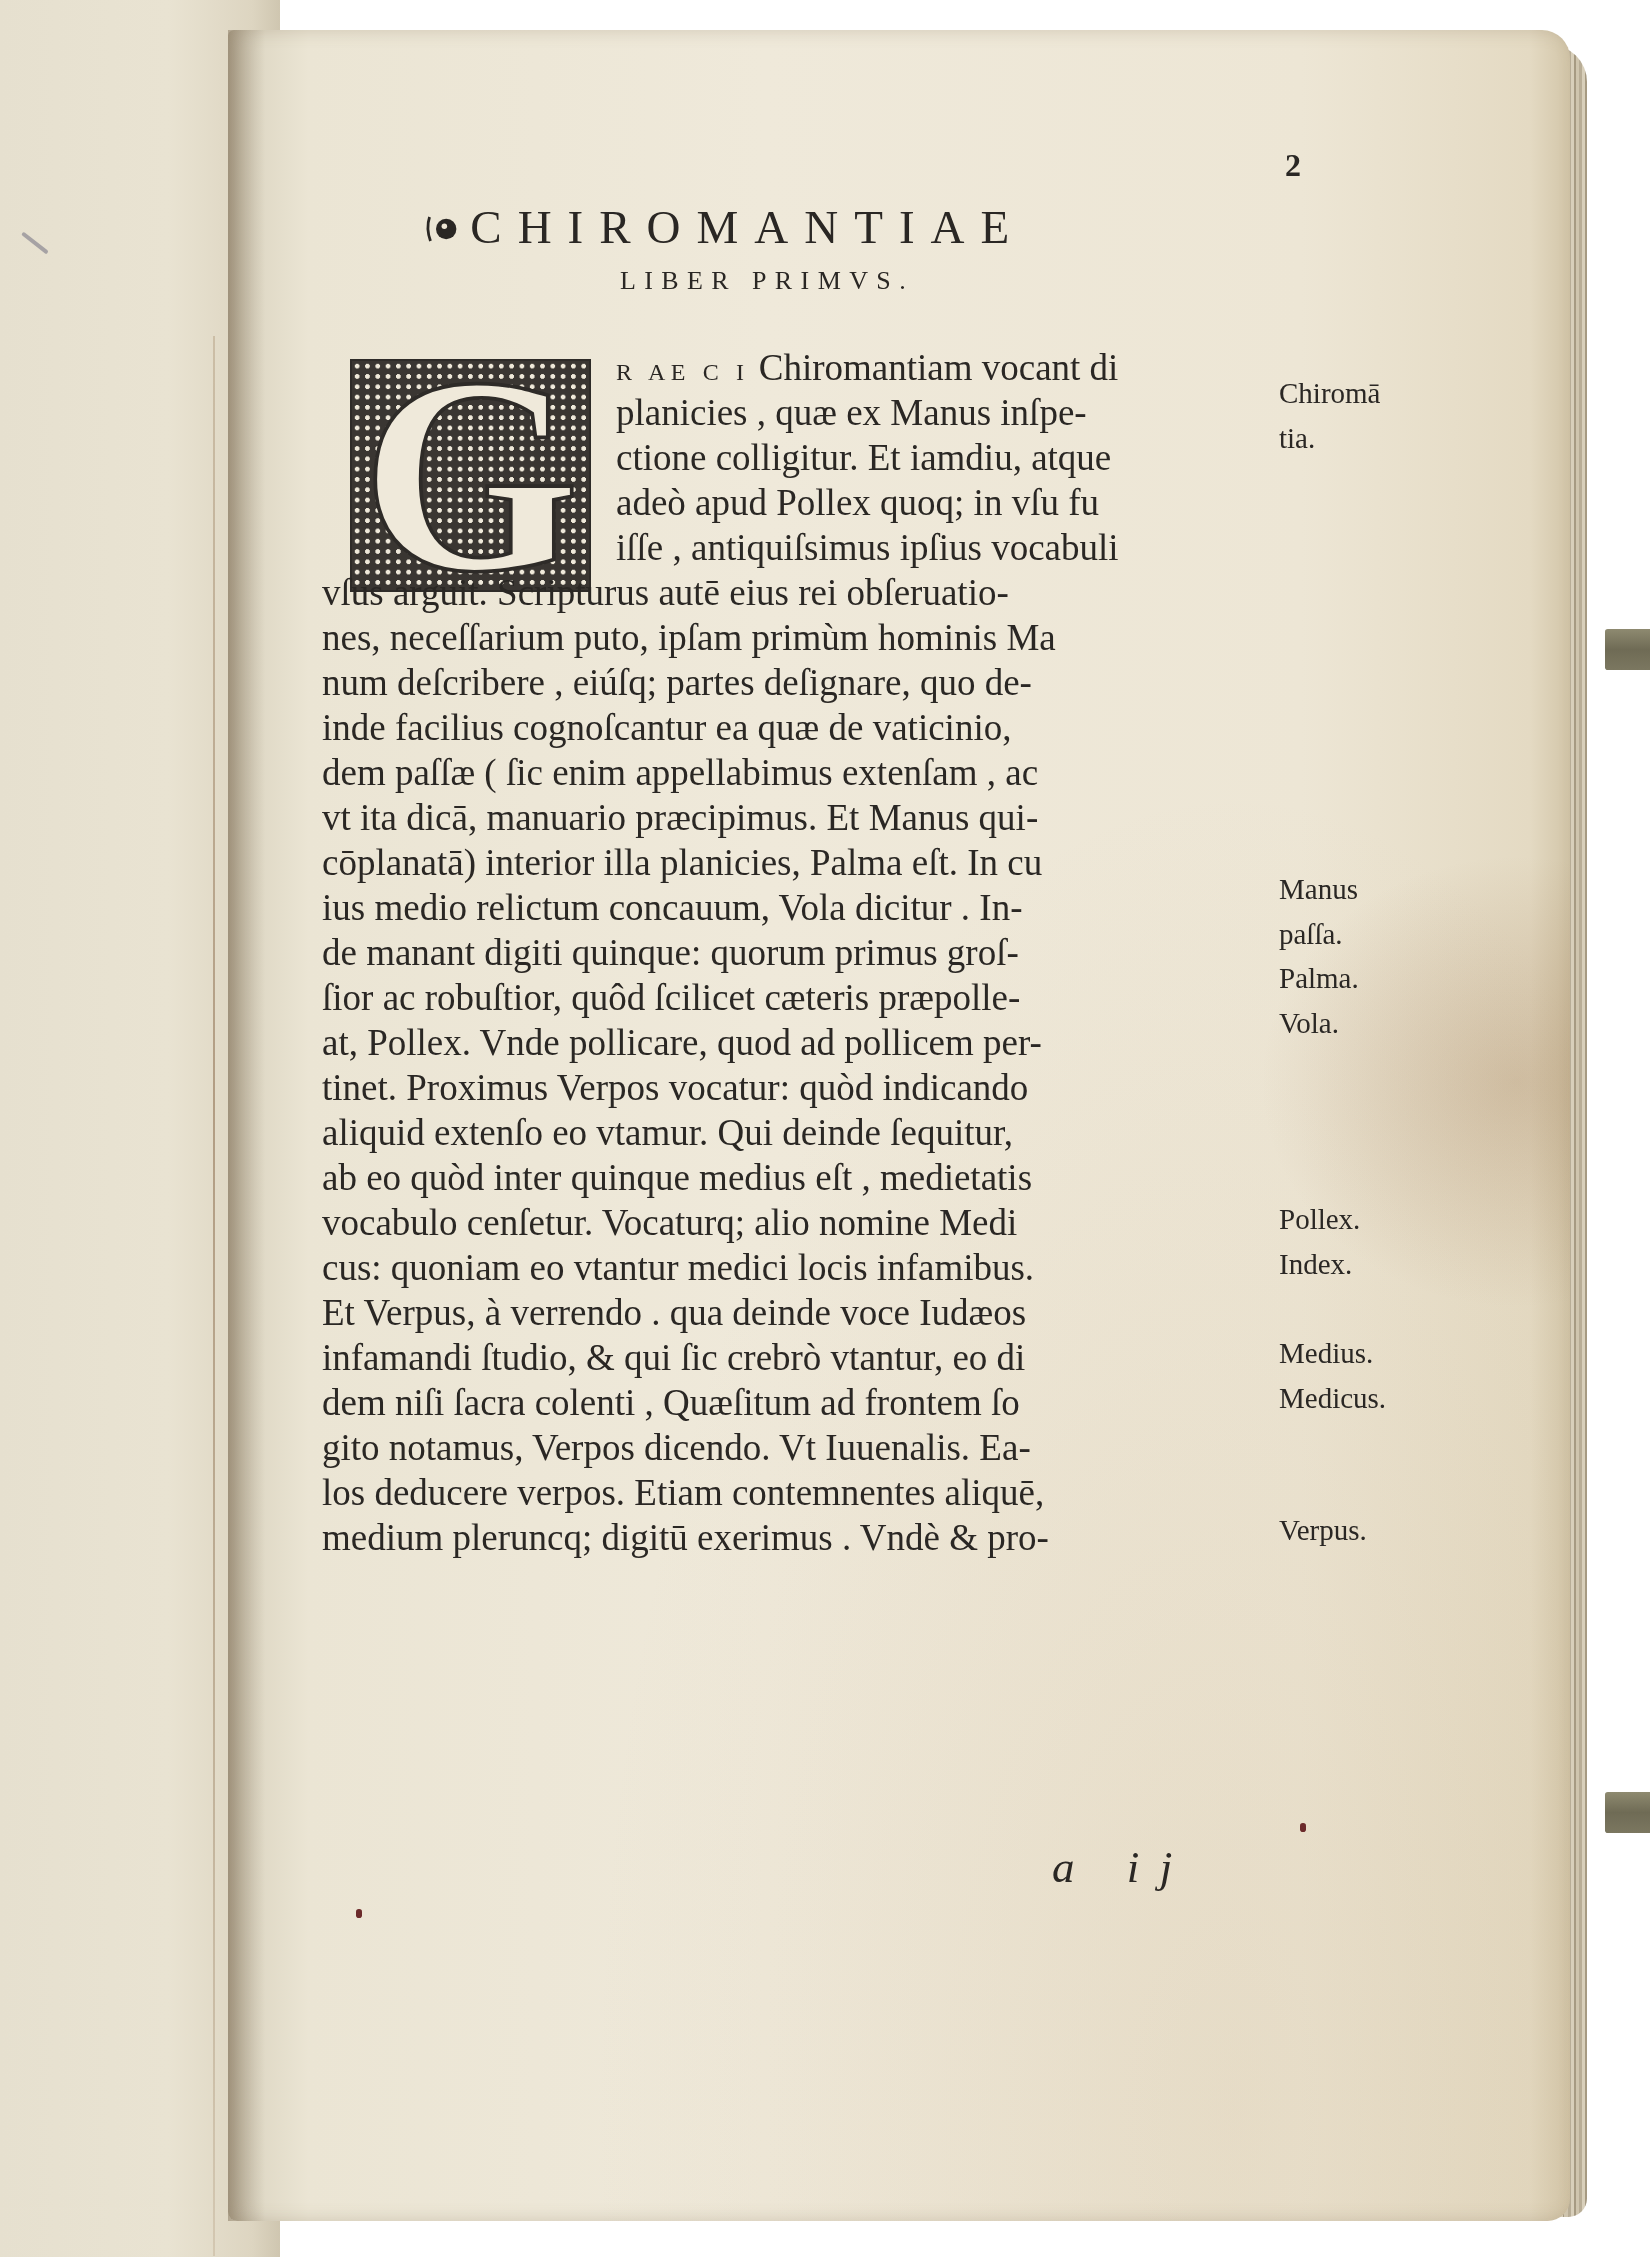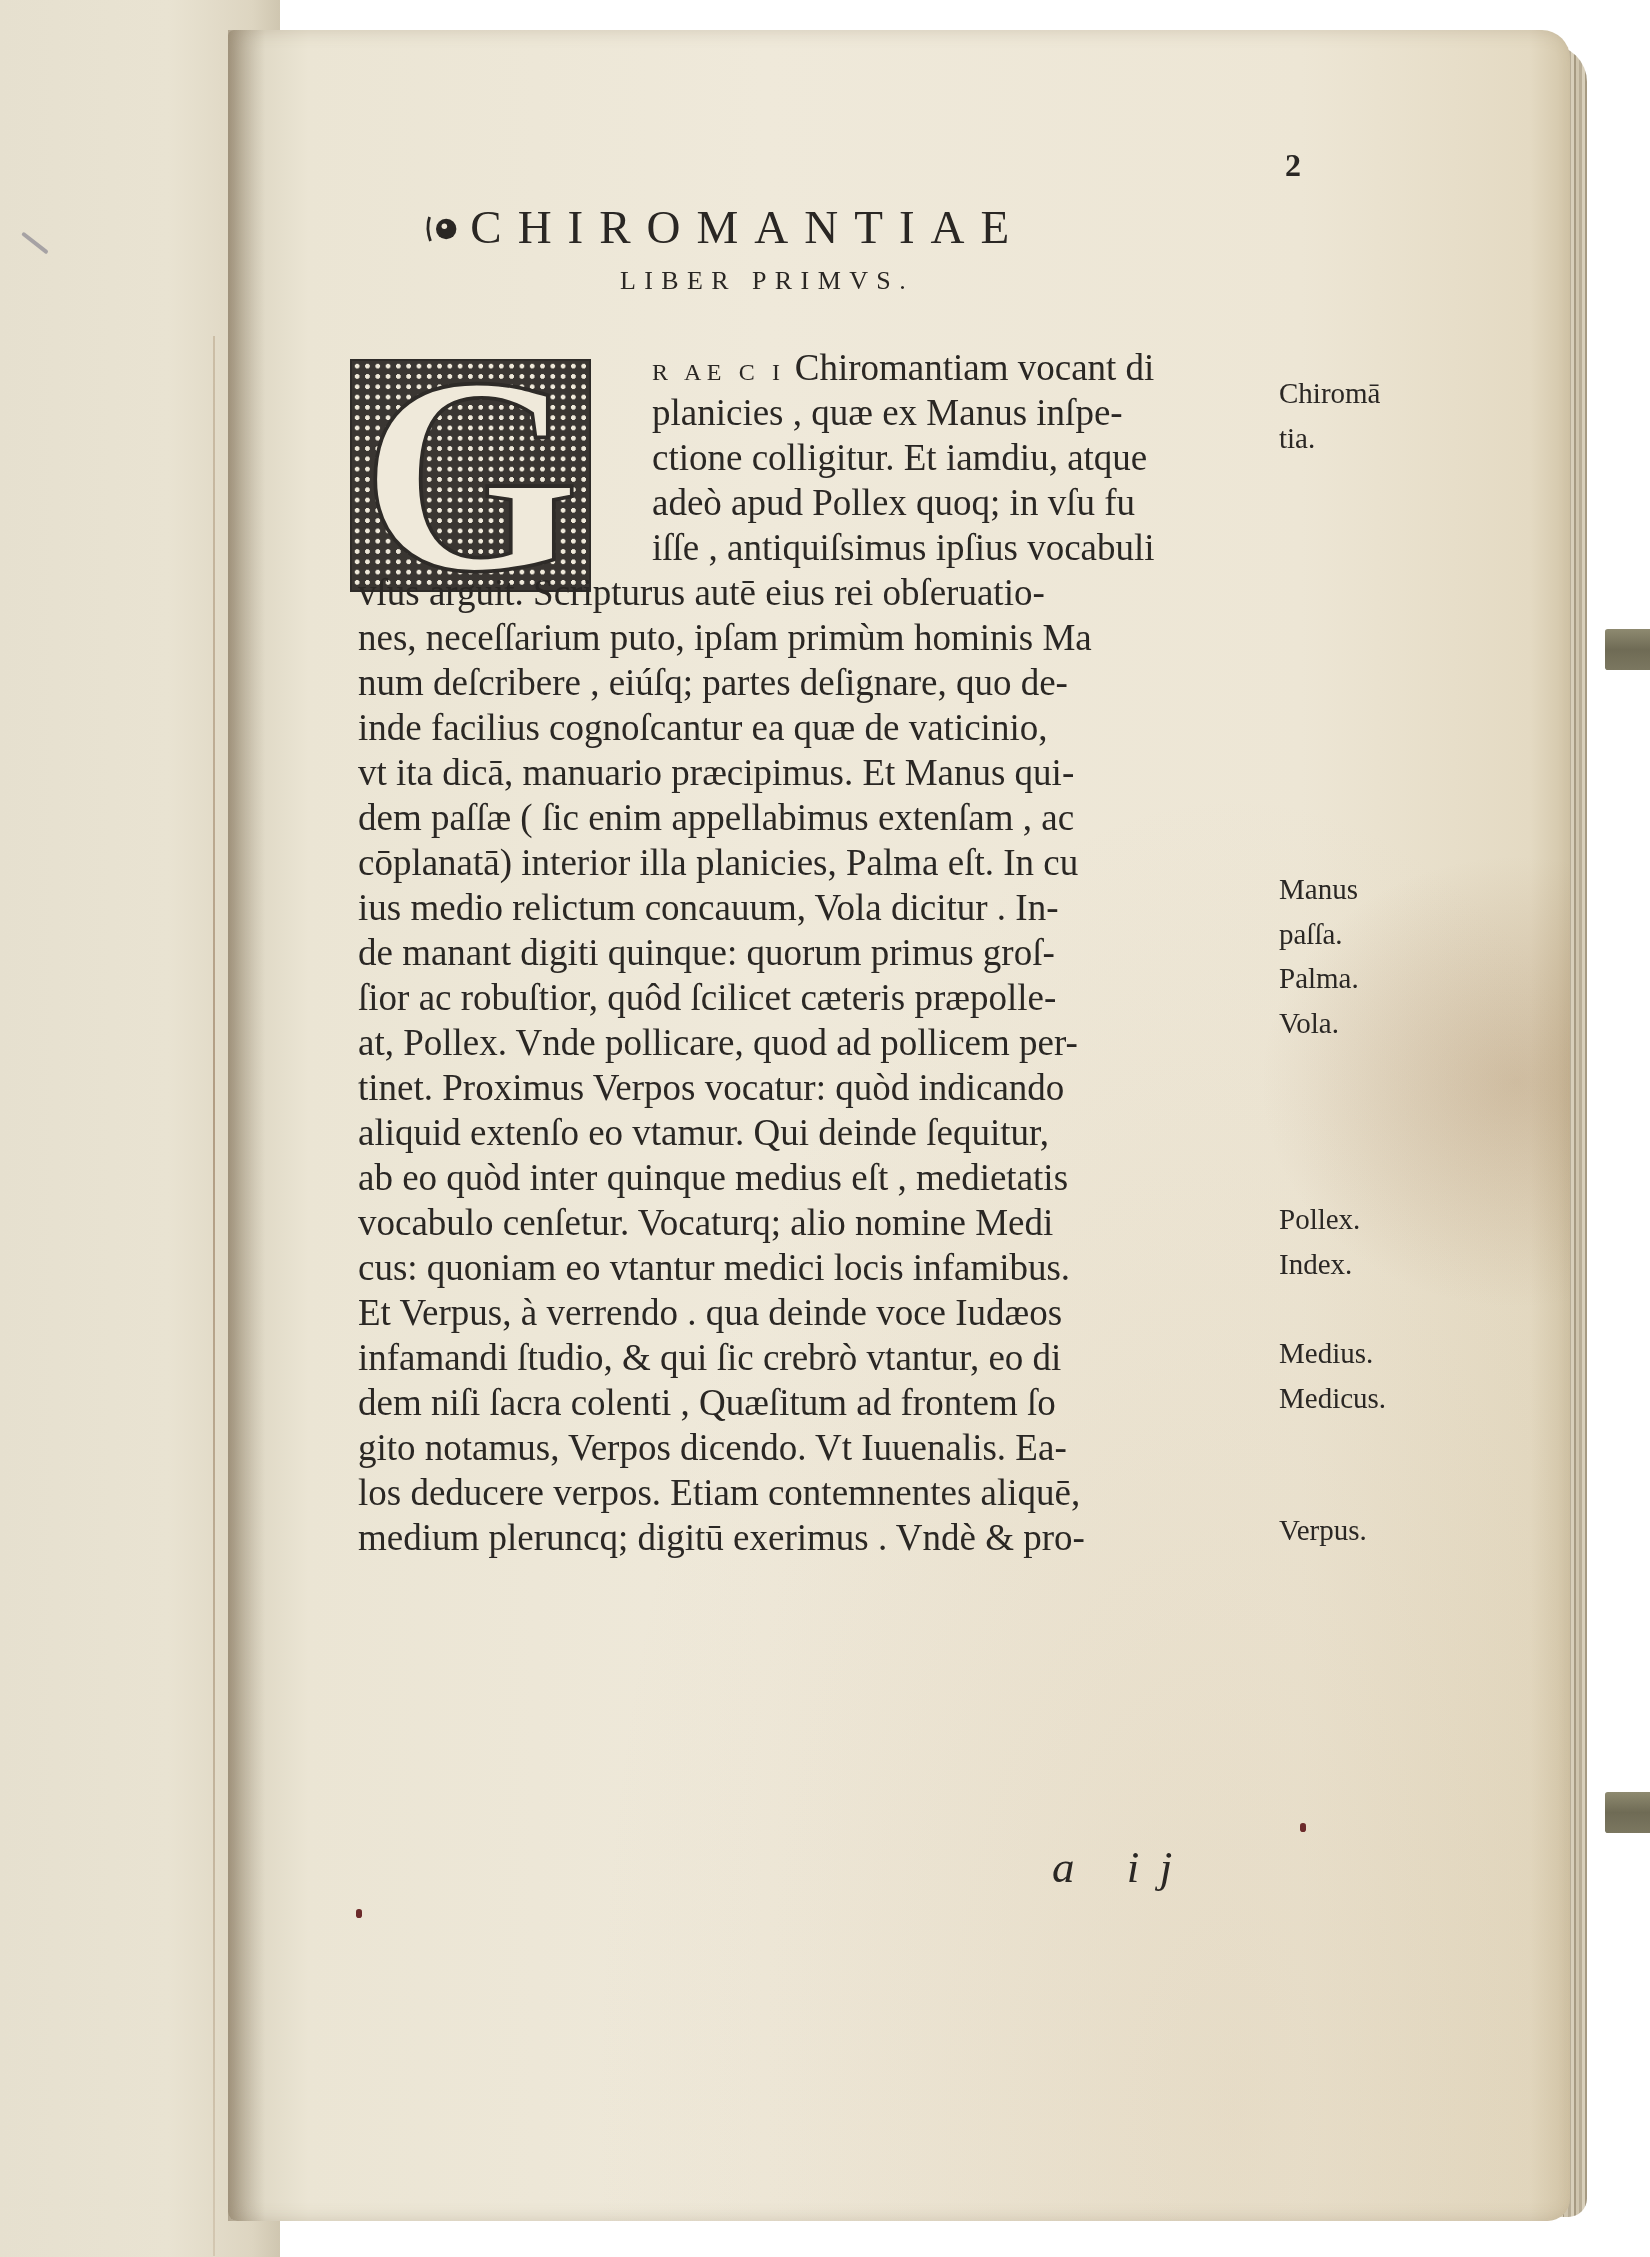--- a/index.html
+++ b/index.html
@@ -73,21 +73,21 @@
   .initial .letter {
     position:absolute; left:0; top:-26px; width:100%; text-align:center;
     font-size:280px; line-height:280px; font-weight:bold;
     color:#efe9da; font-family:"Liberation Serif", serif;
     -webkit-text-stroke:3.7px #2e2b28;
   }
   .body-text {
     position:absolute; left:322px; top:345px; width:951px;
     font-size:37px; line-height:45px;
   }
-  .line { height:45px; white-space:nowrap; display:block; text-align:justify;margin-left:36px; }
+  .line { height:45px; white-space:nowrap; display:block; text-align:justify; }
   .indent { padding-left:294px; }
   .smallcaps { font-size:24px; letter-spacing:5.6px; }
   .margin-notes { position:absolute; left:1279px; font-size:29px; line-height:45px; }
   .signature {
     position:absolute; left:1052px; top:1841px; font-size:45px; font-style:italic; letter-spacing:20.5px;
   }
   .stray-dot { position:absolute; width:5.6px; height:9.3px; background:#6b2a2a; border-radius:2.8px; }
 </style>
 </head>
 <body>
@@ -122,22 +122,22 @@
 <div class="body-text ink">
   <span class="line indent" style="padding-top:0"><span class="smallcaps">R AE C I</span> <span>Chiromantiam vocant di</span></span>
   <span class="line indent">planicies , quæ ex Manus inſpe-</span>
   <span class="line indent">ctione colligitur. Et iamdiu, atque</span>
   <span class="line indent">adeò apud Pollex quoq; in vſu fu</span>
   <span class="line indent">iſſe , antiquiſsimus ipſius vocabuli</span>
   <span class="line">vſus arguit. Scripturus autē eius rei obſeruatio-</span>
   <span class="line">nes, neceſſarium puto, ipſam primùm hominis Ma</span>
   <span class="line">num deſcribere , eiúſq; partes deſignare, quo de-</span>
   <span class="line">inde facilius cognoſcantur ea quæ de vaticinio,</span>
+  <span class="line">dem paſſæ ( ſic enim appellabimus extenſam , ac</span>
   <span class="line">vt ita dicā, manuario præcipimus. Et Manus qui-</span>
-  <span class="line">dem paſſæ ( ſic enim appellabimus extenſam , ac</span>
   <span class="line">cōplanatā) interior illa planicies, Palma eſt. In cu</span>
   <span class="line">ius medio relictum concauum, Vola dicitur . In-</span>
   <span class="line">de manant digiti quinque: quorum primus groſ-</span>
   <span class="line">ſior ac robuſtior, quôd ſcilicet cæteris præpolle-</span>
   <span class="line">at, Pollex. Vnde pollicare, quod ad pollicem per-</span>
   <span class="line">tinet. Proximus Verpos vocatur: quòd indicando</span>
   <span class="line">aliquid extenſo eo vtamur. Qui deinde ſequitur,</span>
   <span class="line">ab eo quòd inter quinque medius eſt , medietatis</span>
   <span class="line">vocabulo cenſetur. Vocaturq; alio nomine Medi</span>
   <span class="line">cus: quoniam eo vtantur medici locis infamibus.</span>

